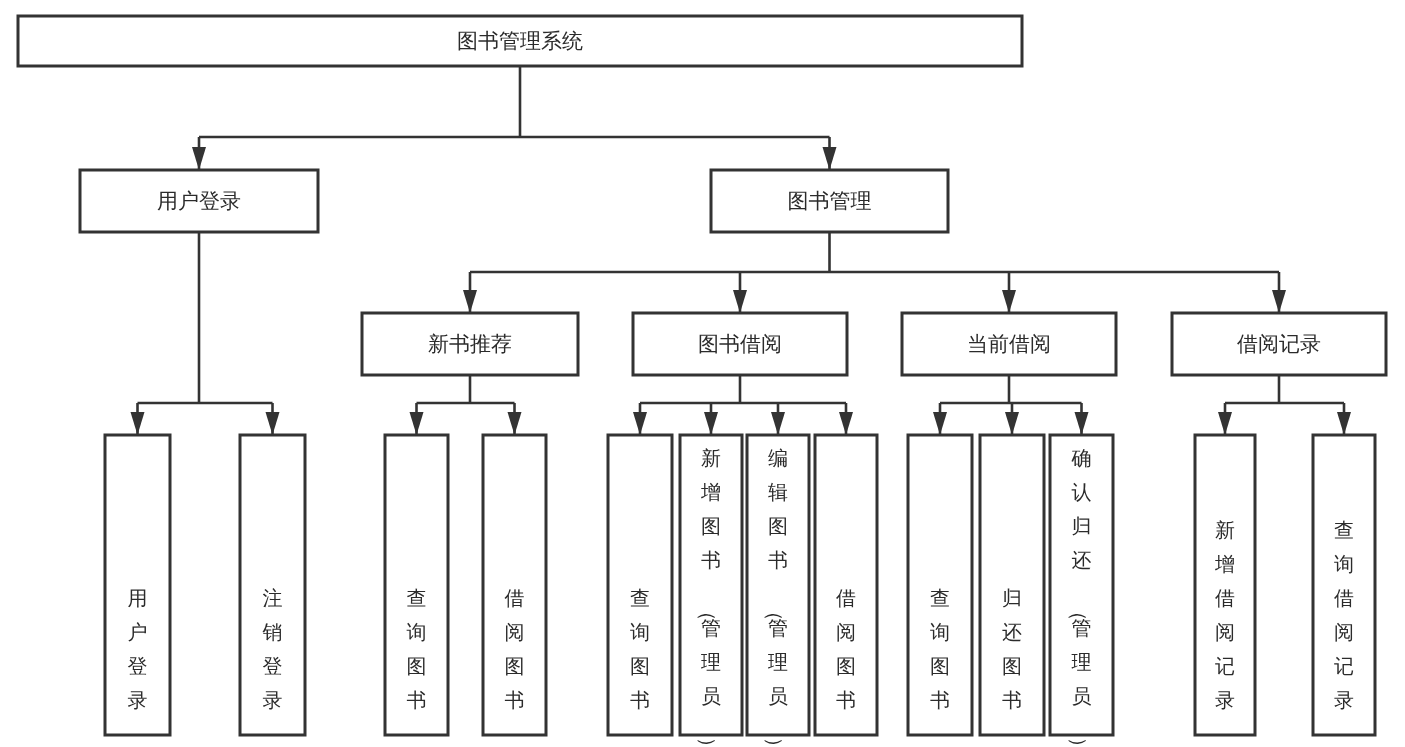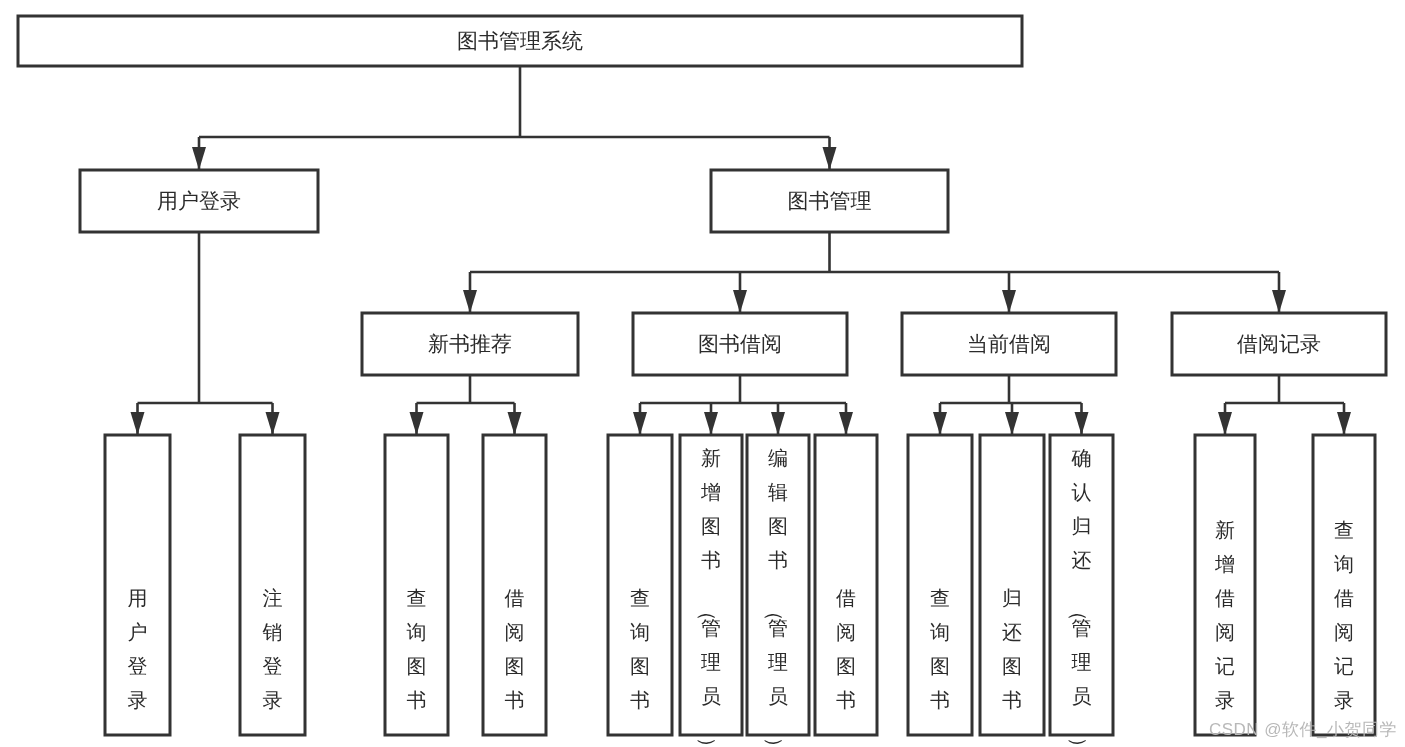--- a/index.html
+++ b/index.html
@@ -200,14 +200,13 @@
         <g>
           <rect x="1195" y="435" width="60" height="300" class="node-box"></rect>
           <text x="1225" y="537" class="node-label-vertical"><tspan x="1225" dy="0">新</tspan><tspan x="1225" dy="34">增</tspan><tspan x="1225" dy="34">借</tspan><tspan x="1225" dy="34">阅</tspan><tspan x="1225" dy="34">记</tspan><tspan x="1225" dy="34">录</tspan></text>
         </g>
         <g>
           <rect x="1313" y="435" width="62" height="300" class="node-box"></rect>
           <text x="1344" y="537" class="node-label-vertical"><tspan x="1344" dy="0">查</tspan><tspan x="1344" dy="34">询</tspan><tspan x="1344" dy="34">借</tspan><tspan x="1344" dy="34">阅</tspan><tspan x="1344" dy="34">记</tspan><tspan x="1344" dy="34">录</tspan></text>
         </g>
       </g>
   </svg>
-  <div class="watermark">CSDN @软件_小贺同学</div>
 </div>
 
 </body></html>

